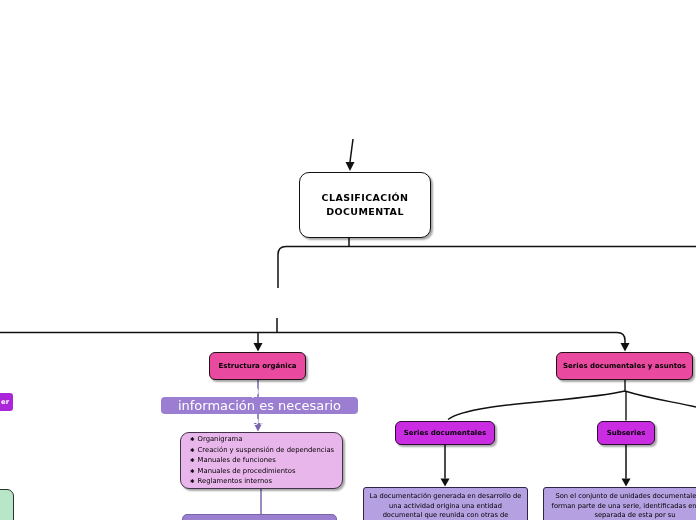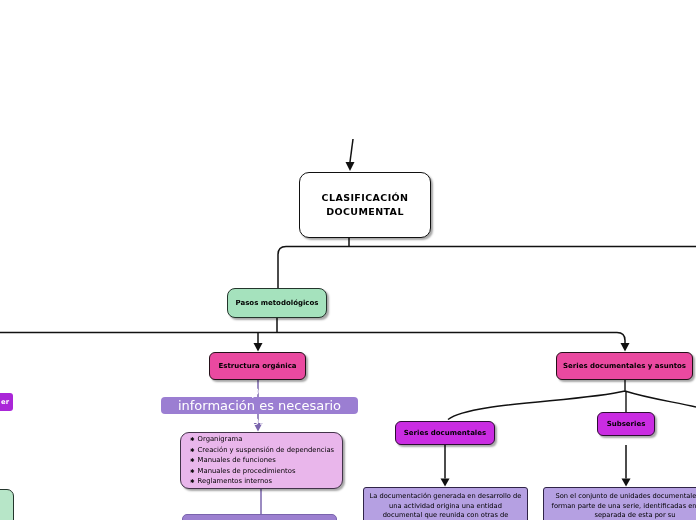--- a/index.html
+++ b/index.html
@@ -62,21 +62,21 @@
   }
   .estructura { left: 209px; top: 352px; width: 97px; height: 28px; }
   .series-asuntos { left: 556px; top: 352px; width: 137px; height: 28px; }
   .violet-node {
     background: #ca2ce2;
     border: 1.5px solid #2d0d33;
     border-radius: 6px;
     font-size: 7px; font-weight: bold;
   }
   .series-doc { left: 395px; top: 421px; width: 100px; height: 24px; }
-  .subseries { left: 597px; top: 412px; width: 58px; height: 24px; }
+  .subseries { left: 597px; top: 421px; width: 58px; height: 24px; }
   .wire-label {
     left: 161px; top: 397px; width: 197px; height: 17px;
     background: #9b7ed2;
     border-radius: 4px;
     color: #ffffff;
     font-size: 13px;
   }
   .left-tag {
     left: -40px; top: 393px; width: 53px; height: 18px;
     background: #aa26d8;
@@ -148,21 +148,20 @@
     <path d="M445,445 L445,478.5" stroke="#111111" stroke-width="1.5" fill="none"></path>
     <polygon points="440.5,478.5 449.5,478.5 445,486.5" fill="#111111"></polygon>
 
     <path d="M626,445 L626,478.5" stroke="#111111" stroke-width="1.5" fill="none"></path>
     <polygon points="621.5,478.5 630.5,478.5 626,486.5" fill="#111111"></polygon>
   </svg>
 
 
   <div class="node root shadow">CLASIFICACIÓN DOCUMENTAL</div>
 
-  <div class="node pasos shadow">Pasos metodológicos</div>
 
   <div class="node pink-node series-asuntos shadow">Series documentales y asuntos</div>
 
   <div class="node pink-node estructura shadow">Estructura orgánica</div>
 
   <div class="node wire-label">Para recopilar toda la información es necesario encontrar</div>
 
   <div class="node left-tag">er</div>
 
   <div class="node req-list shadow">

